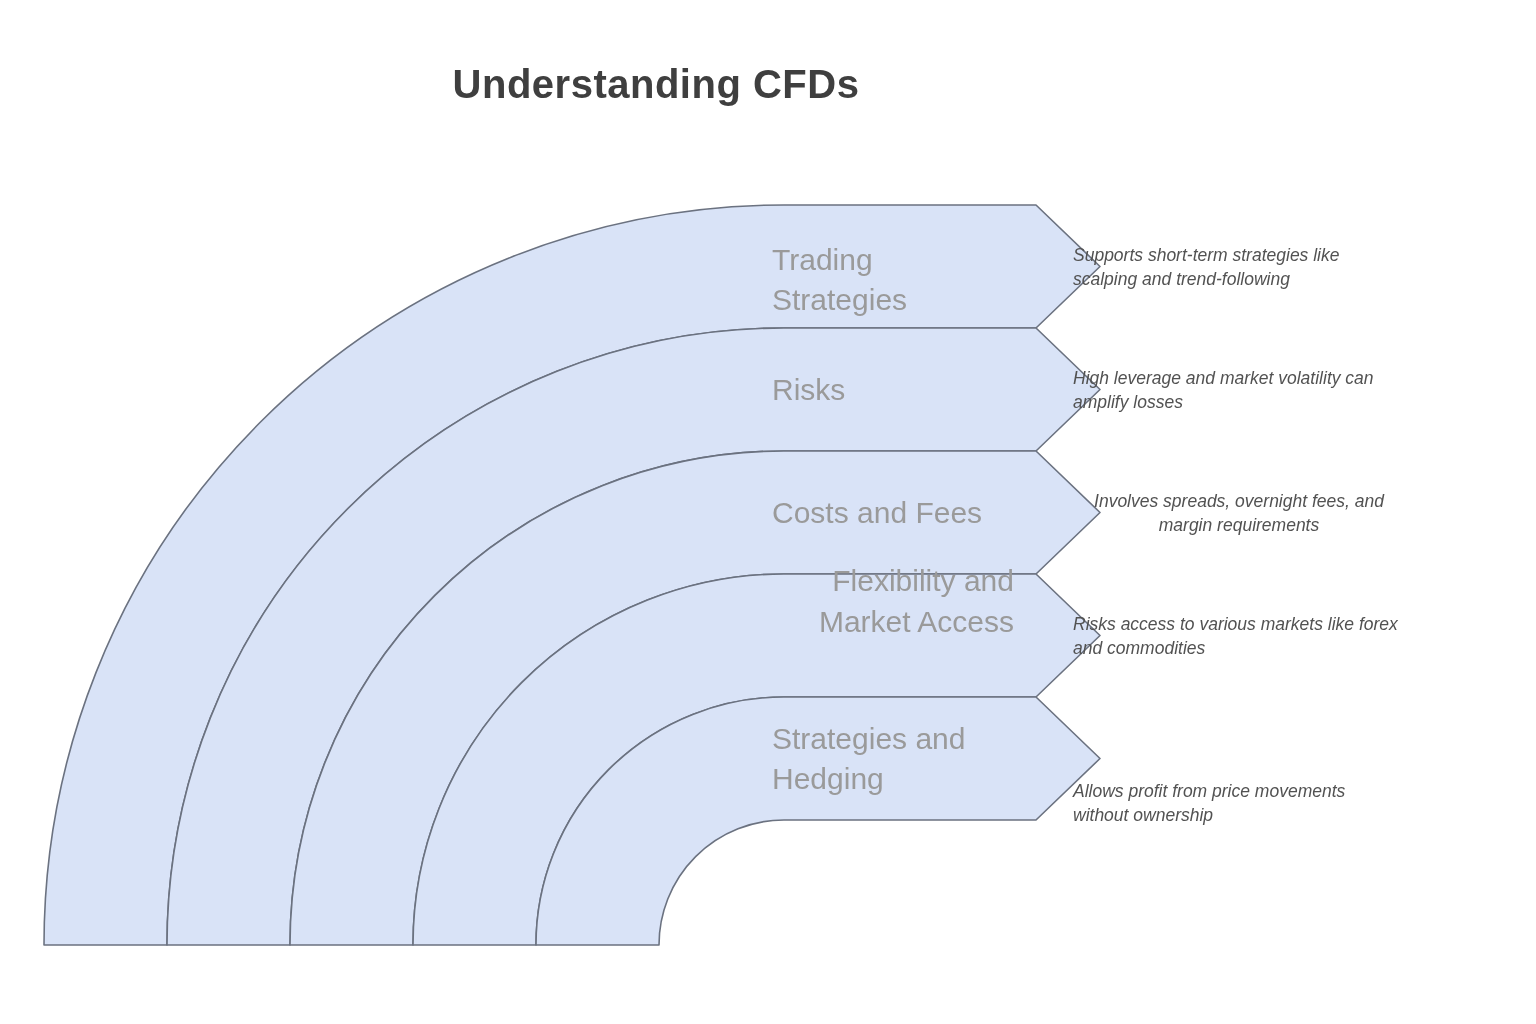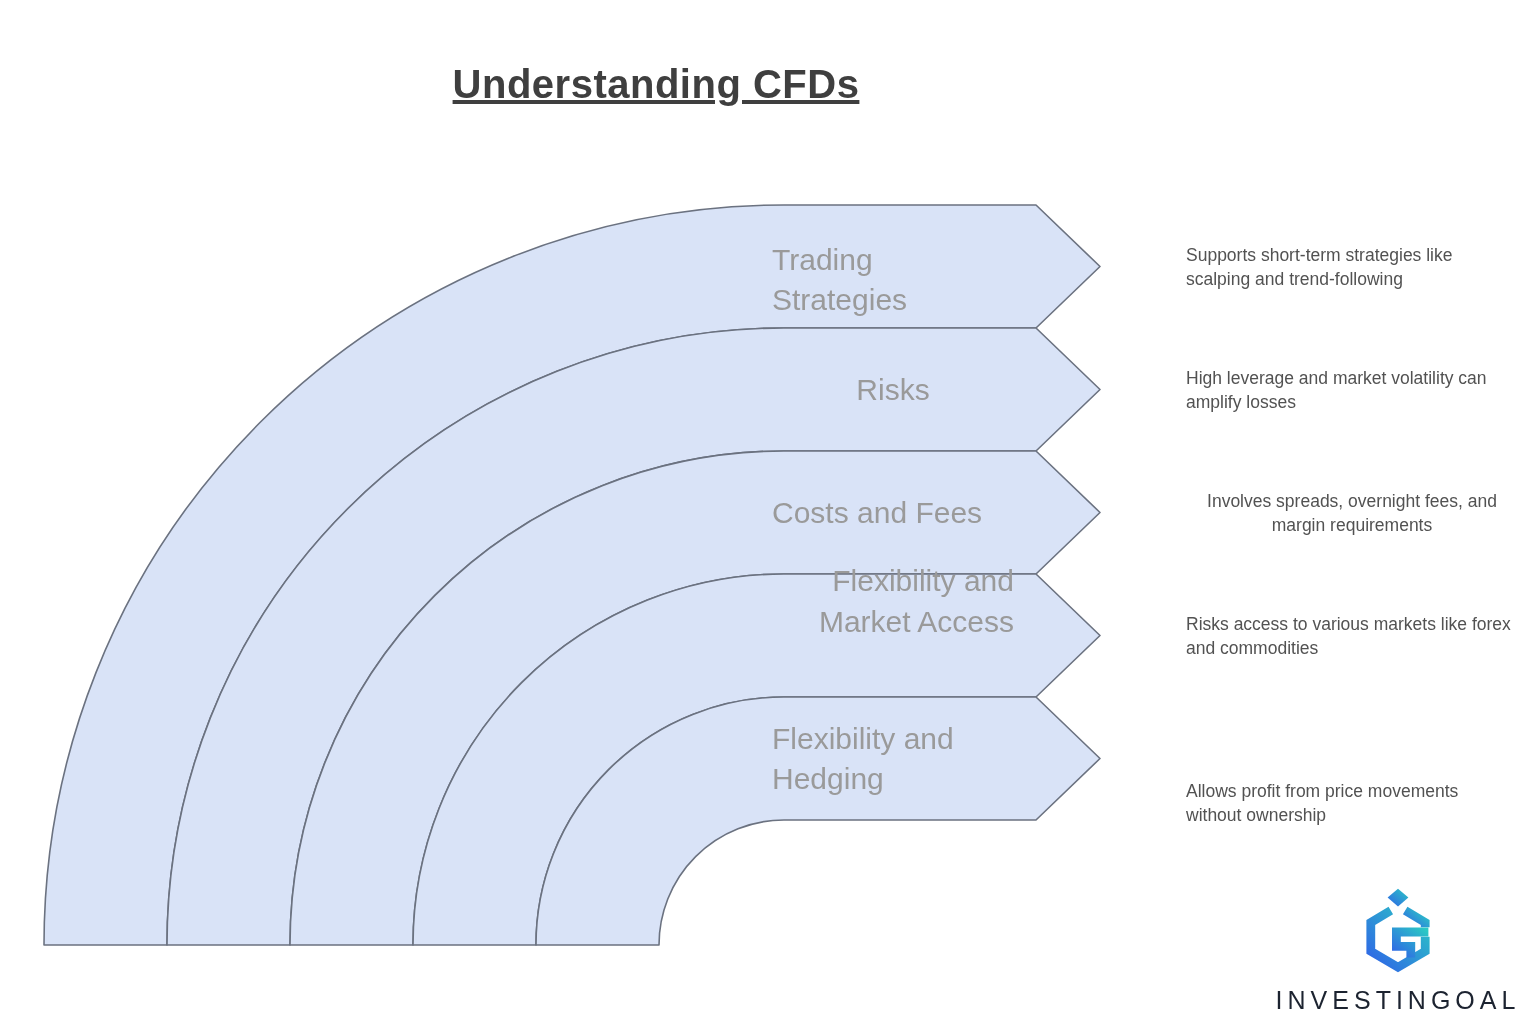--- a/index.html
+++ b/index.html
@@ -2,35 +2,35 @@
 <html style="--band-fill: #d9e3f7; --band-stroke: #6b7280; --label: #9a9a9a; --description: #525252; --title: #3f3f3f; --logo-blue: #2f63e7; --logo-teal: #2bc9c4; --wordmark: #1c2330;"><head>
 <meta charset="utf-8">
 <style>
   html,body{margin:0;padding:0;background:#ffffff;}
   .stage{
     position:relative;width:1536px;height:1024px;background:#ffffff;overflow:hidden;
     font-family:"Liberation Sans", sans-serif;
   }
   .title{
     position:absolute;top:62px;left:0;width:1312px;text-align:center;
-    font-size:40px;font-weight:bold;color:var(--title,#3f3f3f);letter-spacing:0.5px;text-decoration:underline;
+    font-size:40px;font-weight:bold;color:var(--title,#3f3f3f);letter-spacing:0.5px;
   }
   .fan-svg{position:absolute;left:0;top:0;}
   .band{
     fill:var(--band-fill,#d9e3f7);
     stroke:var(--band-stroke,#6b7280);
     stroke-width:1.6;stroke-linejoin:round;
   }
   .seg-label{
     position:absolute;left:772px;width:242px;transform:translateY(-50%);
     font-size:30px;line-height:1.35;color:var(--label,#9a9a9a);
   }
   .seg-desc{
-    position:absolute;left:1186px;width:332px;transform:translateY(-50%);
-    font-size:17.5px;line-height:1.4;color:var(--description,#525252);
+    position:absolute;left:1073px;width:332px;transform:translateY(-50%);
+    font-size:17.5px;line-height:1.4;color:var(--description,#525252);font-style:italic;
   }
   .logo{position:absolute;left:1273px;top:886px;width:250px;text-align:center;}
   .logo-icon{width:80px;height:92px;display:inline-block;}
   .logo-wordmark{
     margin-top:4px;font-size:25px;letter-spacing:5px;
     color:var(--wordmark,#1c2330);white-space:nowrap;
   }
 </style>
 </head>
 <body>
@@ -45,41 +45,24 @@
         <path d="M 167 945 A 617 617 0 0 1 784 328 L 1036 328 L 1100 389.5 L 1036 451 L 784 451 A 494 494 0 0 0 290 945 Z" class="band"></path>
         <path d="M 290 945 A 494 494 0 0 1 784 451 L 1036 451 L 1100 512.5 L 1036 574 L 784 574 A 371 371 0 0 0 413 945 Z" class="band"></path>
         <path d="M 413 945 A 371 371 0 0 1 784 574 L 1036 574 L 1100 635.5 L 1036 697 L 784 697 A 248 248 0 0 0 536 945 Z" class="band"></path>
         <path d="M 536 945 A 248 248 0 0 1 784 697 L 1036 697 L 1100 758.5 L 1036 820 L 784 820 A 125 125 0 0 0 659 945 Z" class="band"></path>
       </g>
   </svg>
 
   <div id="segments-layer">
       <div class="seg-label" style="top: 266.5px; margin-top: 13px;">Trading Strategies</div>
       <div class="seg-desc" style="top: 266.5px;">Supports short-term strategies like scalping and trend-following</div>
-      <div class="seg-label" style="top: 389.5px; text-align: center;">Risks</div>
+      <div class="seg-label" style="top: 389.5px;">Risks</div>
       <div class="seg-desc" style="top: 389.5px;">High leverage and market volatility can amplify losses</div>
       <div class="seg-label" style="top: 512.5px;">Costs and Fees</div>
       <div class="seg-desc" style="top: 512.5px; text-align: center;">Involves spreads, overnight fees, and margin requirements</div>
       <div class="seg-label" style="top: 601px; text-align: right;">Flexibility and Market Access</div>
       <div class="seg-desc" style="top: 635.5px;">Risks access to various markets like forex and commodities</div>
-      <div class="seg-label" style="top: 758.5px;">Flexibility and Hedging</div>
+      <div class="seg-label" style="top: 758.5px;">Strategies and Hedging</div>
       <div class="seg-desc" style="top: 758.5px; margin-top: 44px;">Allows profit from price movements without ownership</div>
     </div>
 
-  <div class="logo">
-    <svg class="logo-icon" viewBox="0 0 100 112">
-      <defs>
-        <linearGradient id="lg" x1="0" y1="1" x2="1" y2="0">
-          <stop offset="0" style="stop-color:var(--logo-blue,#2f63e7)"></stop>
-          <stop offset="1" style="stop-color:var(--logo-teal,#2bc9c4)"></stop>
-        </linearGradient>
-      </defs>
-      <g fill="none" stroke="url(#lg)" stroke-width="11">
-        <path d="M 41 29 L 16 44 L 16 80 L 50 100 L 84 80 L 84 62"></path>
-        <path d="M 59 29 L 84 44 L 84 50"></path>
-        <path d="M 88 56 L 48 56 L 48 74 L 66 74 L 66 88"></path>
-      </g>
-      <path d="M 50 2 L 63 13 L 50 24 L 37 13 Z" fill="url(#lg)"></path>
-    </svg>
-    <div class="logo-wordmark">INVESTINGOAL</div>
-  </div>
 
 </div>
 
 </body></html>

